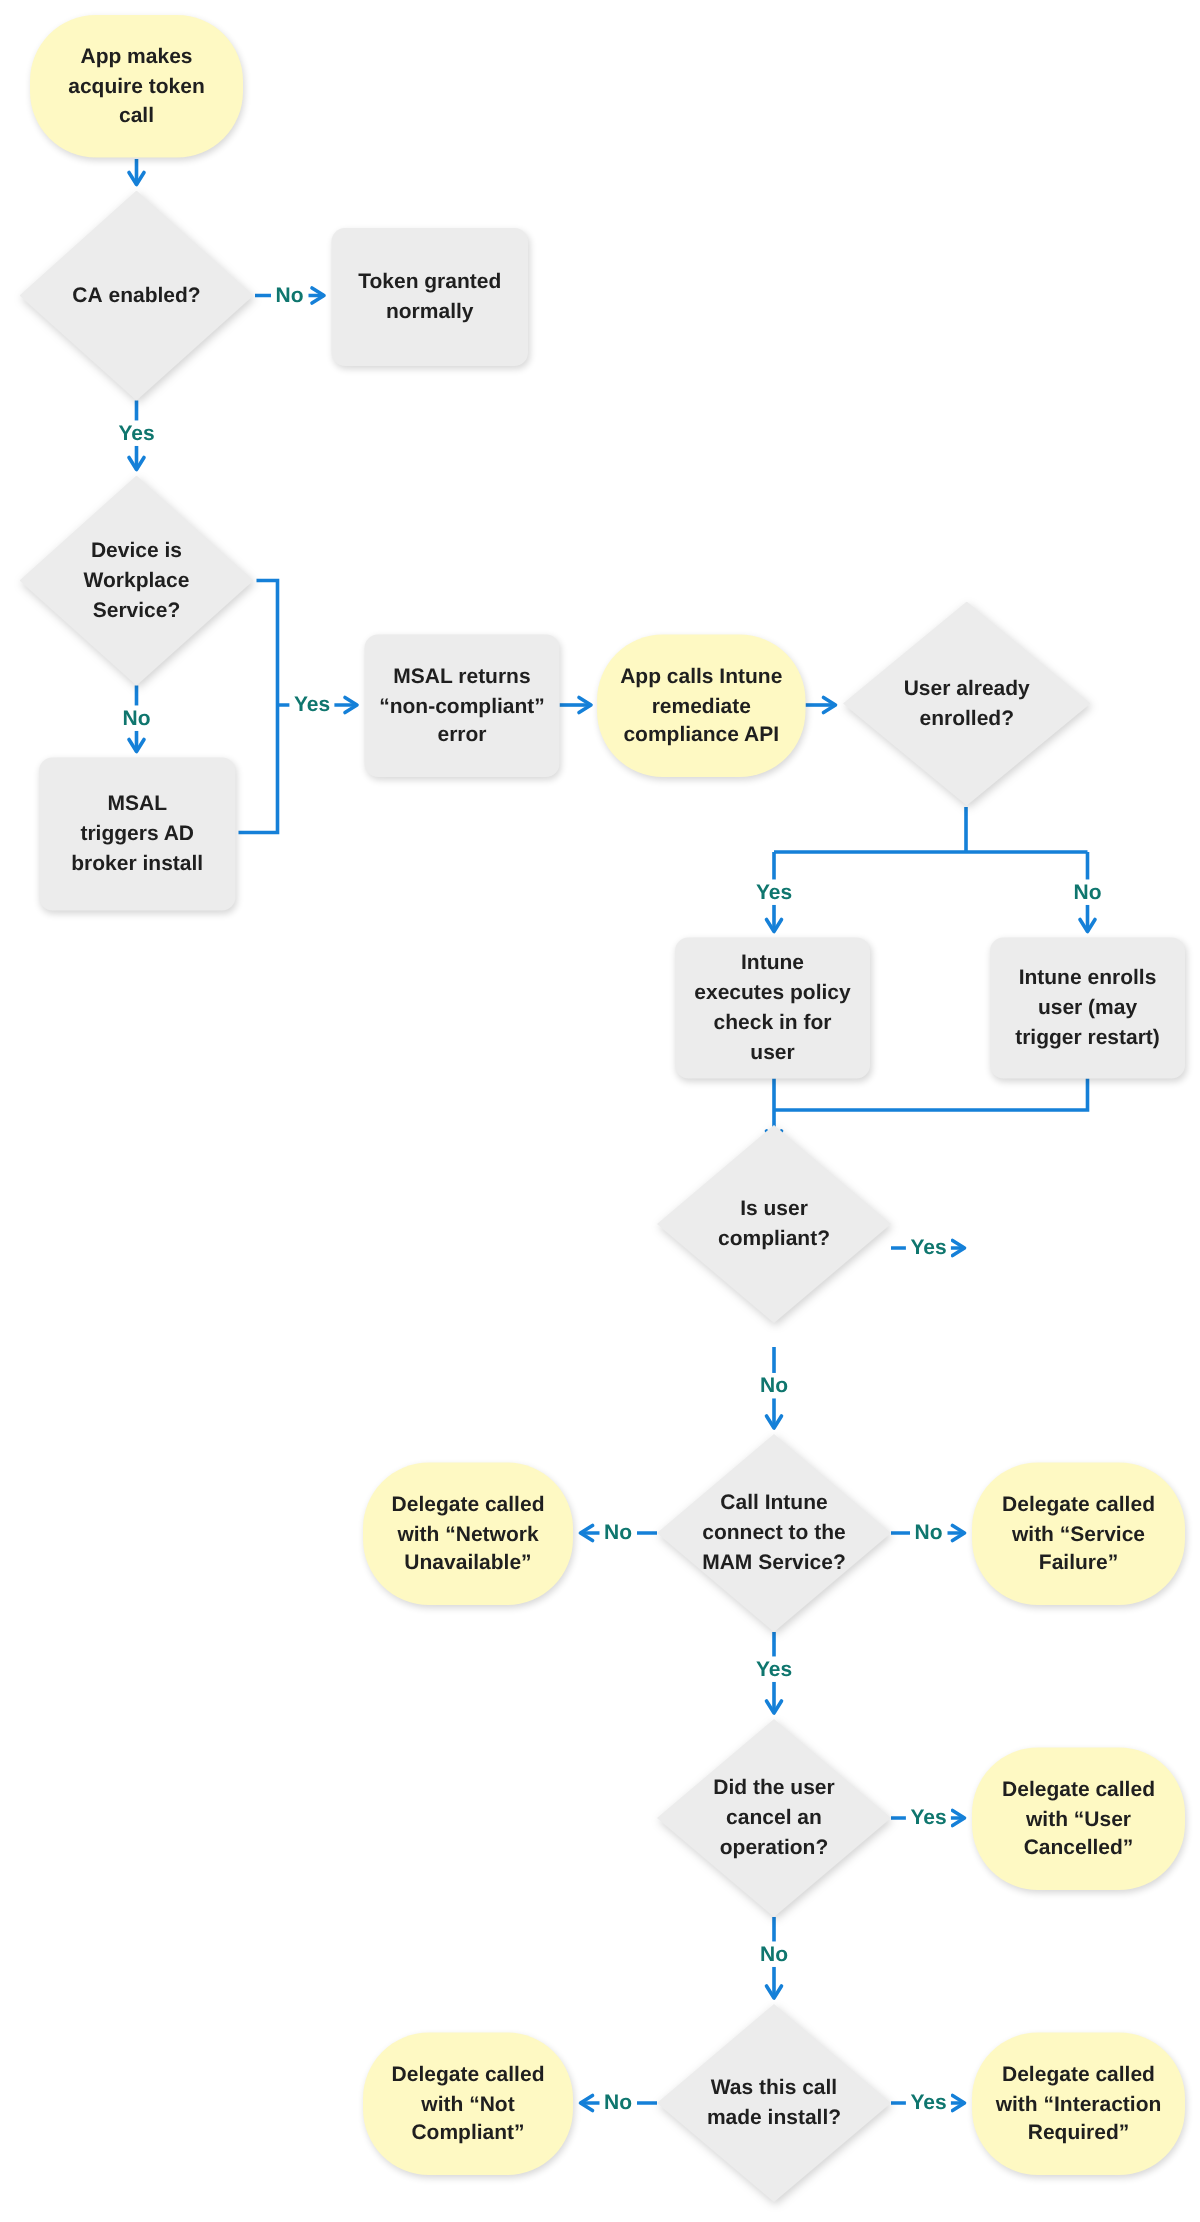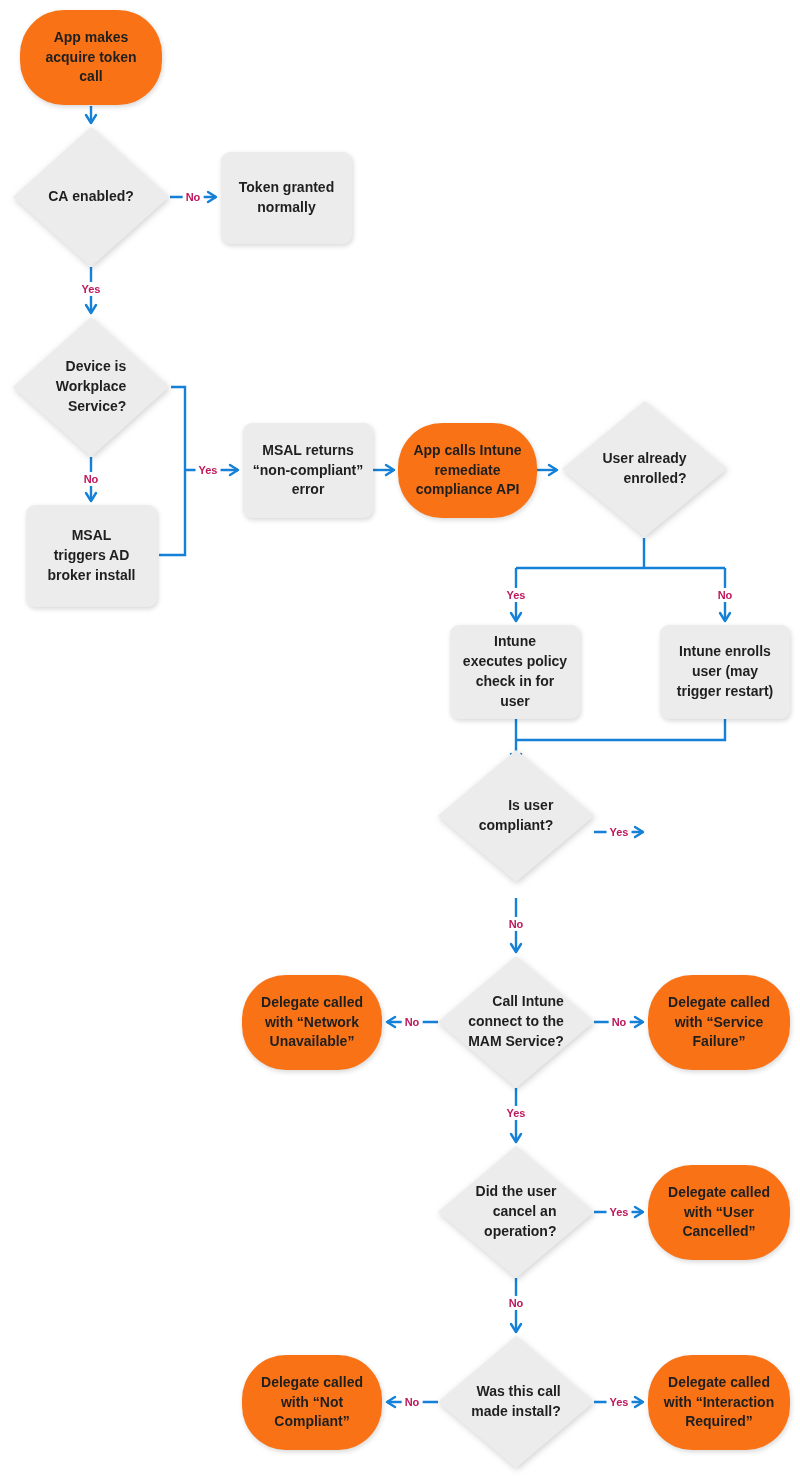--- a/index.html
+++ b/index.html
@@ -3,31 +3,31 @@
 <meta charset="utf-8">
 <title>Flowchart</title>
 <style>
   html,body{margin:0;padding:0;background:#ffffff;}
   body{font-family:"Liberation Sans",sans-serif;}
   .canvas{position:relative;width:800px;height:1481px;background:#ffffff;overflow:hidden;color:#1f1f1f;}
   svg.edges{position:absolute;left:0;top:0;width:800px;height:1481px;pointer-events:none;}
   .edge{stroke:#1580d8;stroke-width:2.4;fill:none;}
   .node{position:absolute;display:flex;align-items:center;justify-content:center;
         text-align:center;font-size:14px;font-weight:600;line-height:1.42;z-index:1;}
-  .terminal{background:#f97316;border-radius:44px;box-shadow:1px 2px 5px rgba(0,0,0,0.16);}
+  .terminal{background:#fef9c3;border-radius:44px;box-shadow:1px 2px 5px rgba(0,0,0,0.16);}
   .process{background:#ececec;border-radius:9px;box-shadow:1px 2px 5px rgba(0,0,0,0.16);}
-  .decision{background:transparent;text-align:right;}
+  .decision{background:transparent;}
   .diamond-shadow{position:absolute;left:0;top:0;width:100%;height:100%;
         filter:drop-shadow(1px 2px 3px rgba(0,0,0,0.18));}
   .diamond{width:100%;height:100%;background:#ececec;
         clip-path:polygon(50% 0,100% 50%,50% 100%,0 50%);}
   .node-text{position:relative;z-index:2;white-space:pre-line;padding:0 6px;}
   .strong{font-weight:800;}
   .edge-label{position:absolute;transform:translate(-50%,-50%);background:#ffffff;
-        color:#be185d;font-size:11px;font-weight:600;padding:1px 3px;line-height:1.1;z-index:3;}
+        color:#0f766e;font-size:14px;font-weight:600;padding:1px 3px;line-height:1.1;z-index:3;}
 </style>
 </head>
 <body>
 
 <div class="canvas">
 
   <svg class="edges" viewBox="0 0 800 1481">
     <defs>
       <marker id="arr" markerUnits="userSpaceOnUse" markerWidth="16" markerHeight="16" viewBox="0 0 16 16" refX="12" refY="8" orient="auto">
         <path d="M4,3 L12,8 L4,13" fill="none" stroke="#1580d8" stroke-width="2.4" stroke-linecap="round" stroke-linejoin="round"></path>

